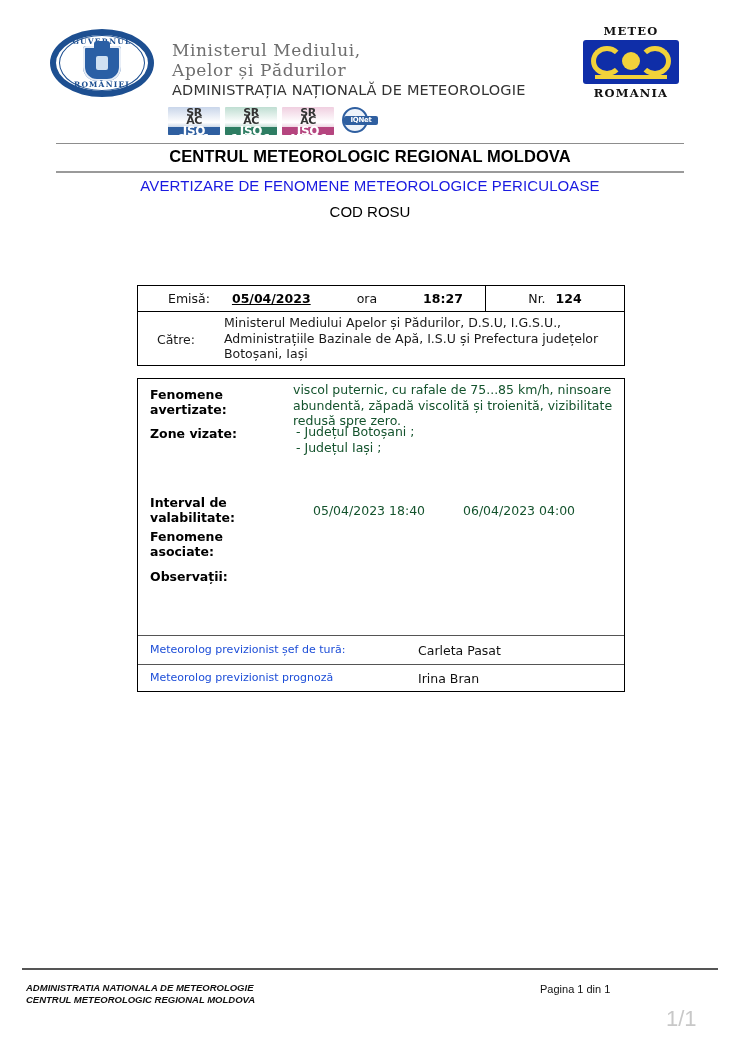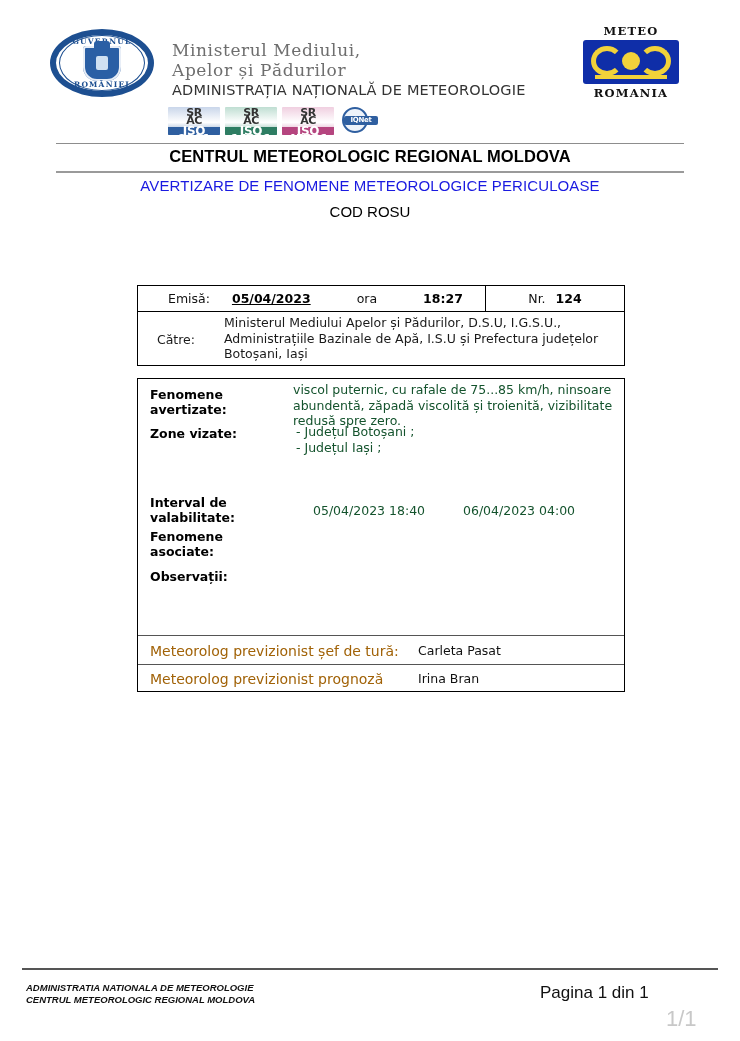--- a/index.html
+++ b/index.html
@@ -367,22 +367,22 @@
     width: 486px;
     height: 1px;
     background: #555;
   }
   #sep-sig1 { top: 256px; }
   #sep-sig2 { top: 285px; }
 
   .tbl2 .sig-row {
     position: absolute;
     left: 12px;
-    font-size: 14px;
-    color: #a16207;
+    font-size: 11px;
+    color: #1d4ed8;
   }
   .tbl2 .sig-name {
     position: absolute;
     left: 280px;
     font-size: 12.5px;
     color: #111;
   }
   #sig-lbl-1, #sig-name-1 { top: 264px; }
   #sig-lbl-2, #sig-name-2 { top: 292px; }
 
@@ -402,21 +402,21 @@
     font-weight: bold;
     font-size: 9.5px;
     line-height: 12px;
     color: #111;
     white-space: pre-line;
   }
   .footer-page {
     position: absolute;
     left: 540px; top: 983px;
     font-family: "Liberation Sans", sans-serif;
-    font-size: 17px;
+    font-size: 11px;
     color: #111;
   }
   .page-indicator {
     position: absolute;
     left: 666px; top: 1006px;
     font-family: "Liberation Sans", sans-serif;
     font-size: 22px;
     color: #c8c8c8;
   }
 </style>

